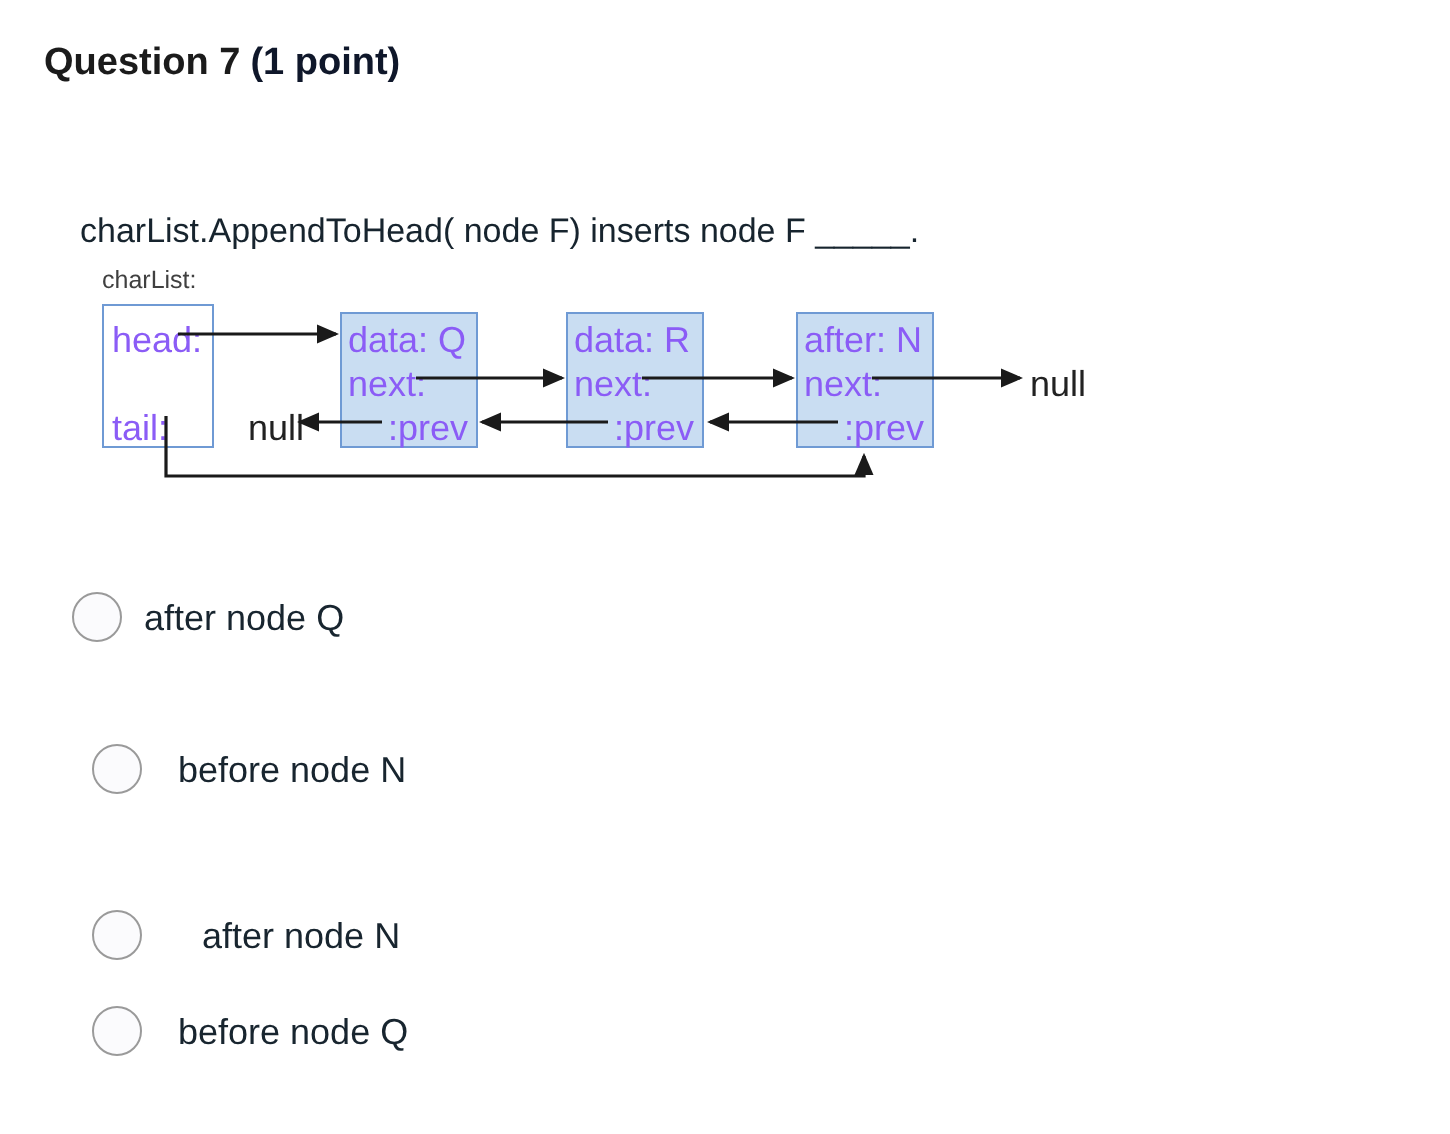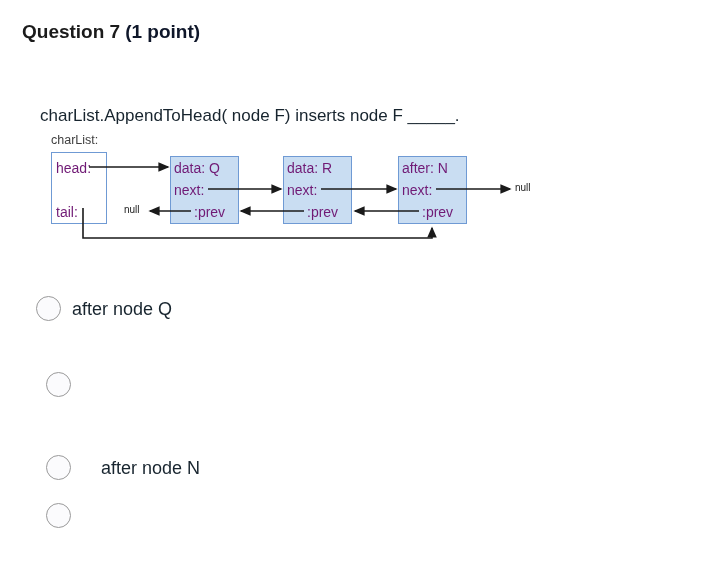--- a/index.html
+++ b/index.html
@@ -52,23 +52,23 @@
     position: absolute;
     left: 0;
     top: 0;
     width: 725px;
     height: 567px;
     pointer-events: none;
   }
 
   .diag-label {
     position: absolute;
-    font-size: 14px;
+    font-size: 18px;
     font-family: "Liberation Sans", sans-serif;
-    color: #701a75;
+    color: #8b5cf6;
     white-space: nowrap;
   }
   .diag-charlist-caption {
     position: absolute;
     left: 51px;
     top: 133px;
     font-size: 12.5px;
     color: #404040;
     white-space: nowrap;
   }
@@ -81,21 +81,21 @@
   }
   .node-box {
     position: absolute;
     box-sizing: border-box;
     border: 1px solid #6f9ad4;
     background: #c9ddf2;
   }
 
   .nulltext {
     position: absolute;
-    font-size: 10px;
+    font-size: 18px;
     color: #222;
     white-space: nowrap;
   }
 
   
   .option-row {
     position: absolute;
     display: flex;
     align-items: center;
   }
@@ -184,20 +184,22 @@
     <path d="M83,208 L83,238 L432,238 L432,228" marker-end="url(#arrowhead)"></path>
   </g>
 </svg>
 
 <div class="option-row" id="opt-0">
   <span class="radio"></span>
   <span class="option-label">after node Q</span>
 </div>
 <div class="option-row" id="opt-1">
   <span class="radio"></span>
+  <span class="option-label">before node N</span>
 </div>
 <div class="option-row" id="opt-2">
   <span class="radio"></span>
   <span class="option-label">after node N</span>
 </div>
 <div class="option-row" id="opt-3">
   <span class="radio"></span>
+  <span class="option-label">before node Q</span>
 </div>
 
 </body></html>

